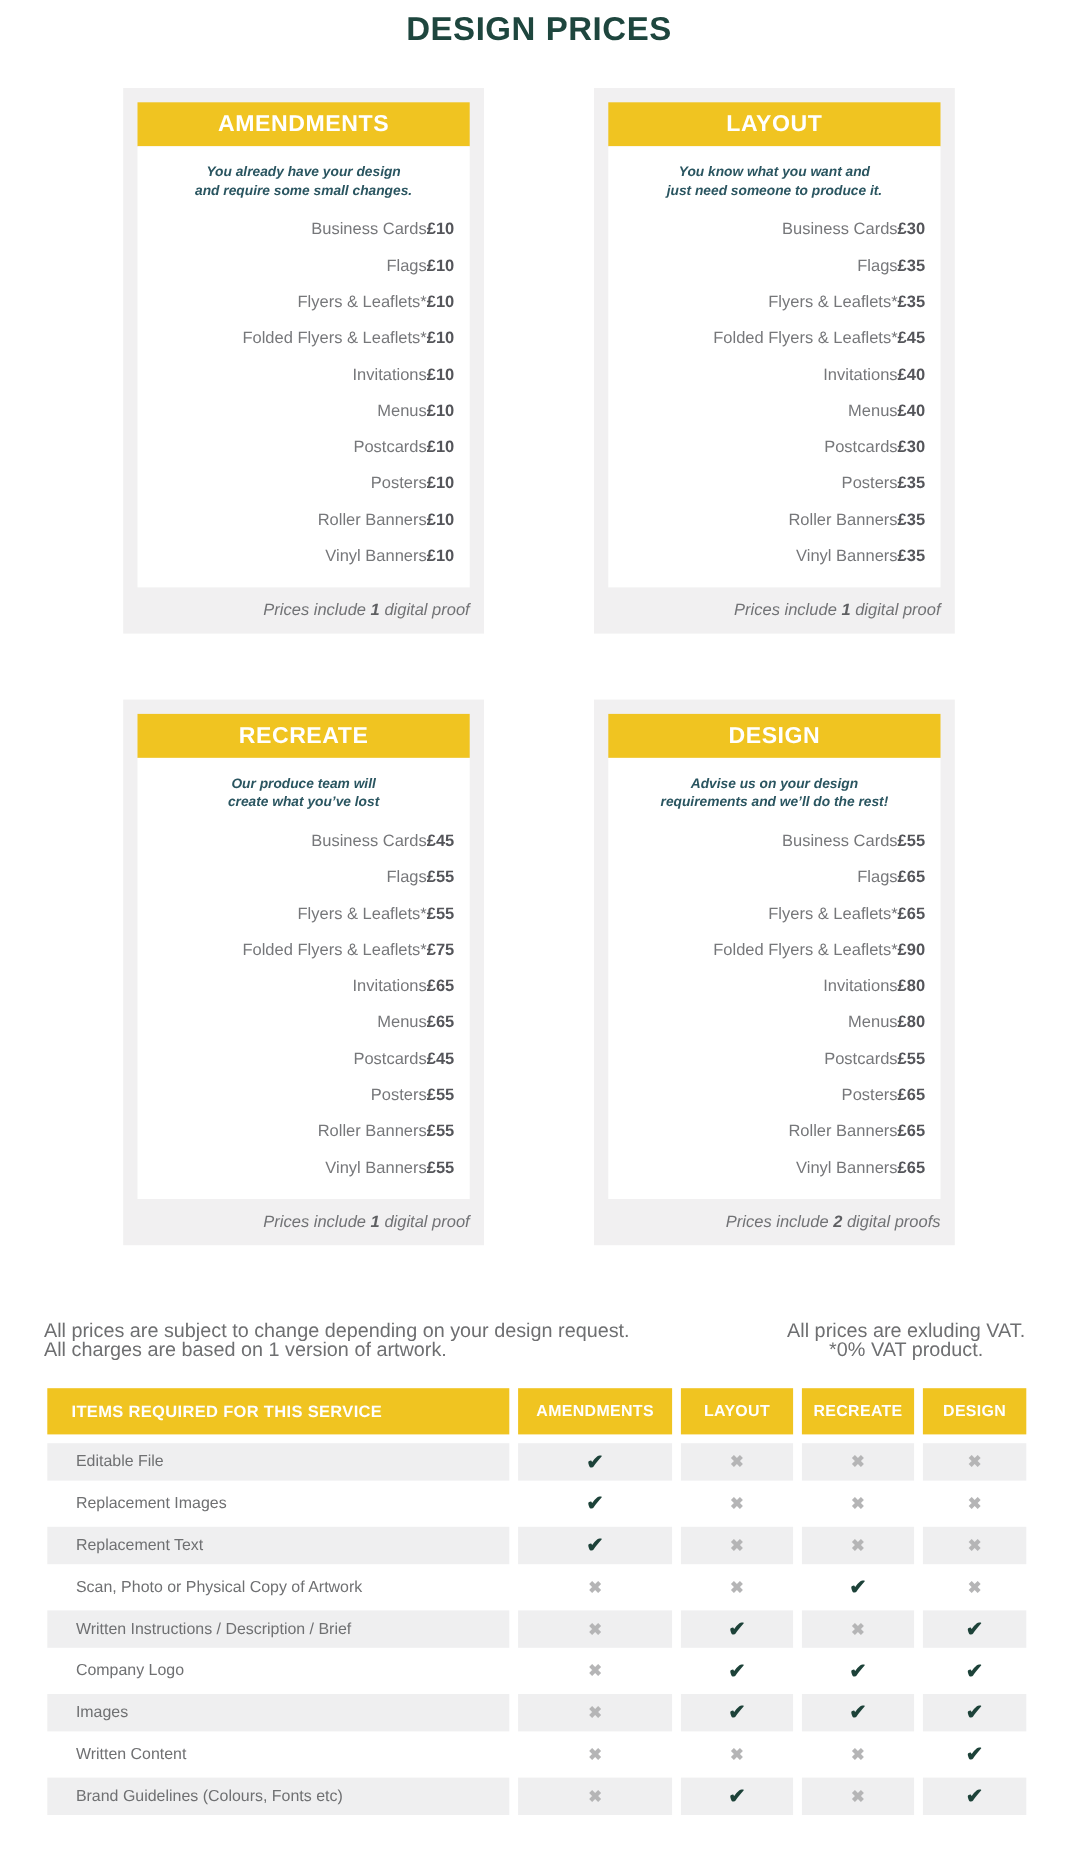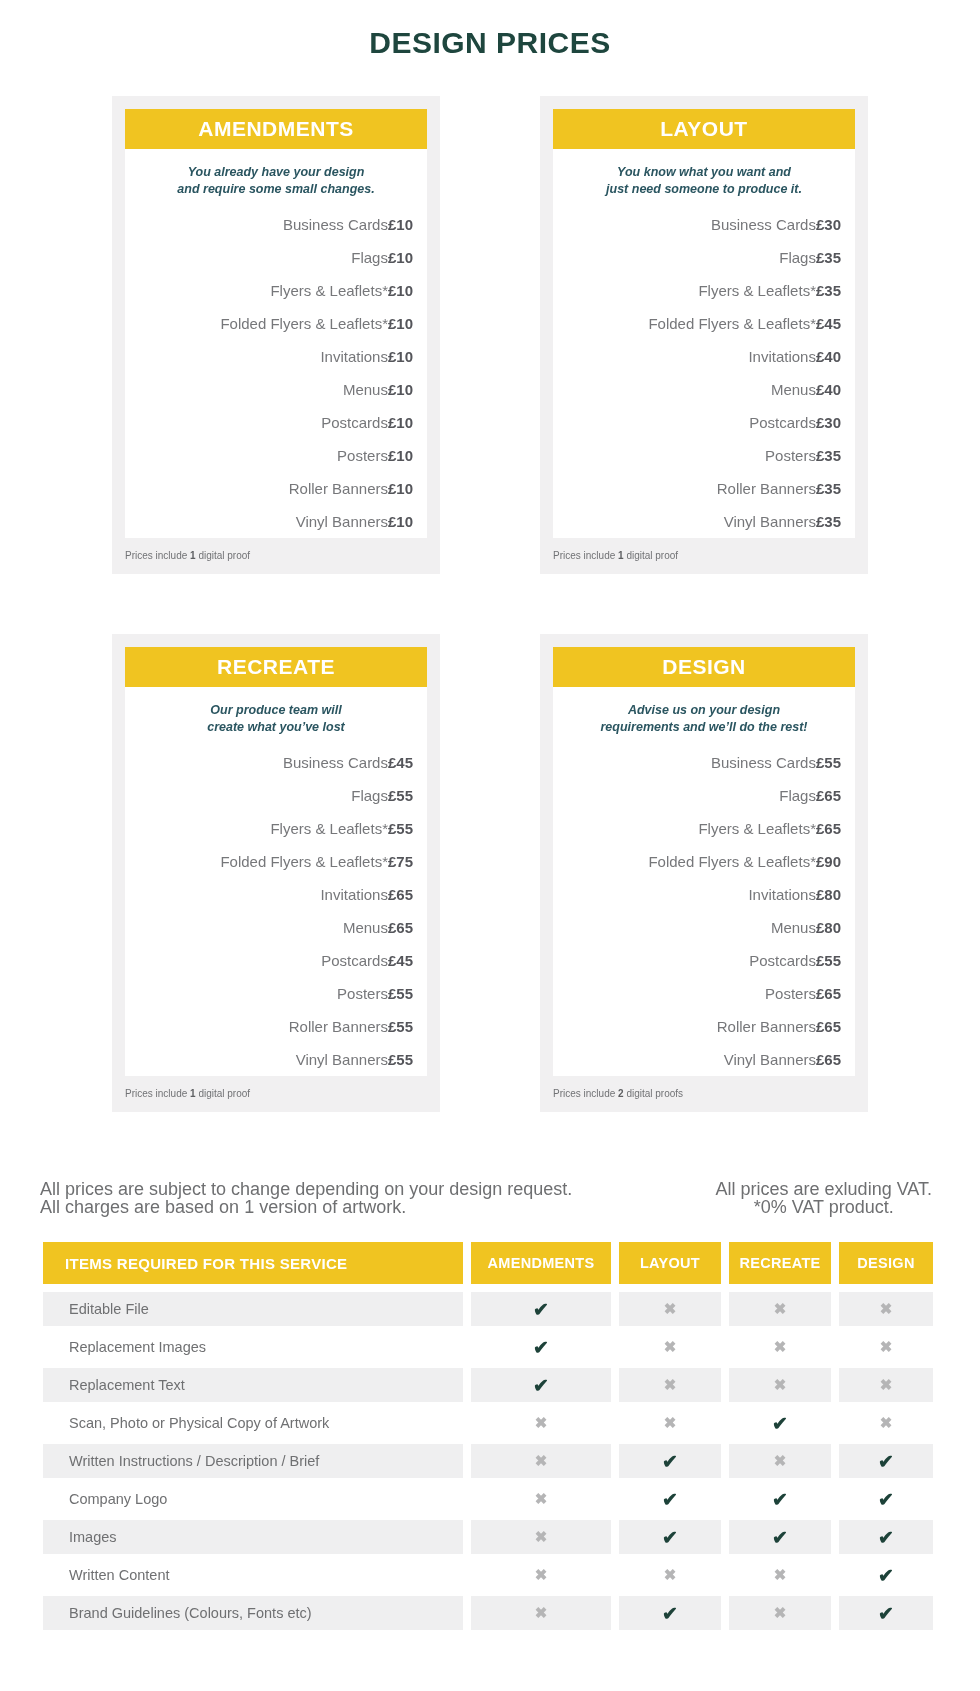--- a/index.html
+++ b/index.html
@@ -2,34 +2,34 @@
 <html style="--yellow: #F0C421; --title: #1E463E; --subtitle: #2A5560; --check: #1D4239; --cross: #B5B5B6; --cardbg: #F1F0F1; --rowshade: #EFEFF0;"><head>
 <meta charset="utf-8">
 <style>
   :root{
     --yellow:#F0C421; --title:#1E463E; --subtitle:#2A5560;
     --check:#1D4239; --cross:#B5B5B6; --cardbg:#F1F0F1; --rowshade:#EFEFF0;
   }
   *{box-sizing:border-box;}
   body{margin:0;background:#fff;font-family:"Liberation Sans",sans-serif;}
   .page{width:980px;height:1691px;overflow:hidden;position:relative;background:#fff;}
-  .page-title{margin:0;padding-top:26px;text-align:center;font-size:30px;font-weight:bold;
+  .page-title{margin:0;padding-top:10px;text-align:center;font-size:30px;font-weight:bold;
     letter-spacing:0.5px;color:var(--title);}
   .cards{width:756px;margin:36px auto 0;display:grid;grid-template-columns:328px 328px;
     column-gap:100px;row-gap:60px;}
   .card{background:var(--cardbg);padding:13px 13px 0;}
   .card-header{height:40px;background:var(--yellow);color:#fff;display:flex;align-items:center;
     justify-content:center;font-size:21px;font-weight:bold;letter-spacing:0.5px;}
-  .card-body{background:#fff;padding:12px 14px 0;}
+  .card-body{background:#fff;padding:12px 14px 12px;}
   .subtitle{text-align:center;font-style:italic;font-weight:bold;font-size:12.5px;line-height:17px;
     color:var(--subtitle);margin:3px 0 10px;}
   .item-row{display:flex;justify-content:flex-end;align-items:center;height:33px;}
   .item-label{color:#76777A;font-size:15px;}
   .item-price{color:#54555A;font-size:15px;font-weight:bold;}
-  .card-note{text-align:left;color:#717275;font-size:10px;padding:12px 0 13px;}
+  .card-note{text-align:right;font-style:italic;color:#717275;font-size:15px;padding:12px 0 13px;}
   .card-note b{color:#5E5F62;}
   .disclaimer{display:flex;justify-content:space-between;margin:68px 48px 0 40px;
     font-size:18px;line-height:18px;color:#6E6F71;}
   .disc-right{text-align:center;}
   .req-table{margin:26px 0 0 43px;width:890px;}
   .req-header,.req-row{display:grid;grid-template-columns:420px 140px 102px 102px 94px;column-gap:8px;}
   .req-header{margin-bottom:8px;}
   .hcell{background:var(--yellow);color:#fff;font-weight:bold;height:42px;display:flex;
     align-items:center;justify-content:center;font-size:14.5px;letter-spacing:0.3px;}
   .hcell-items{justify-content:flex-start;padding-left:22px;font-size:15px;}

